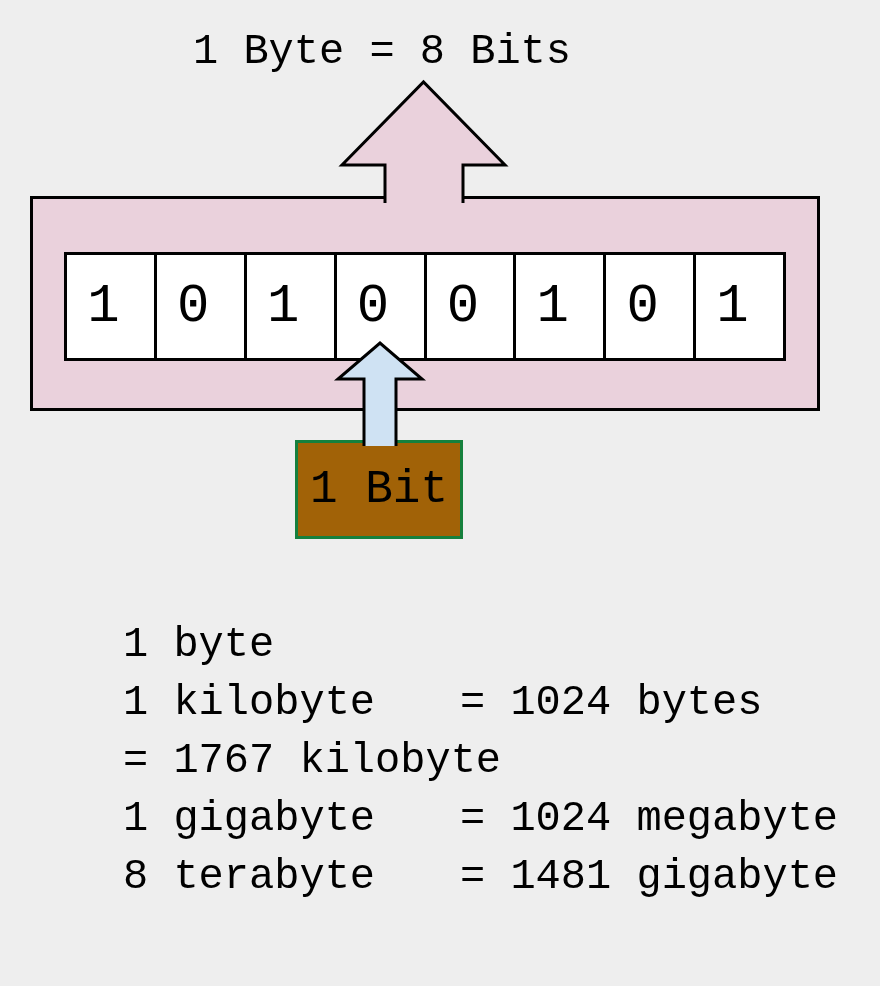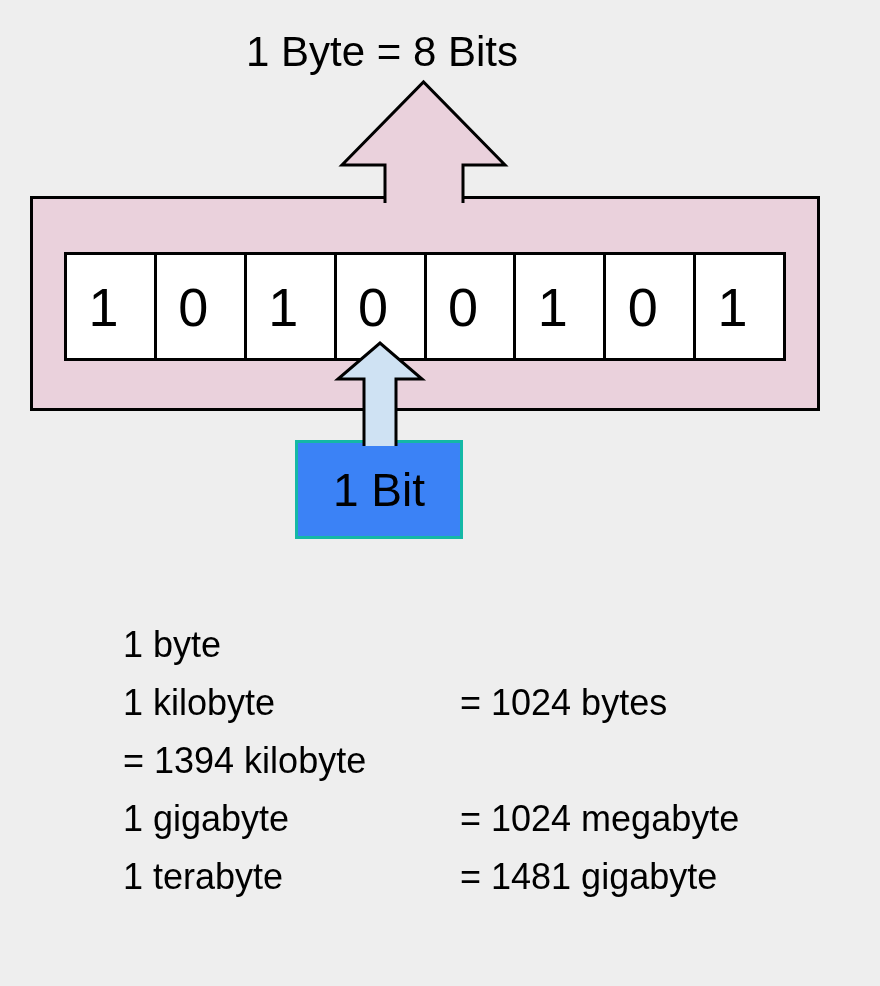--- a/index.html
+++ b/index.html
@@ -9,20 +9,21 @@
     height: 986px;
     background: #eeeeee;
     font-family: "Liberation Sans", sans-serif;
     overflow: hidden;
   }
   #canvas {
     position: relative;
     width: 880px;
     height: 708px;
     background: #eeeeee;
+    font-family: Liberation Mono, monospace;
   }
   
   .title {
     position: absolute;
     left: 382px;
     top: 28px;
     transform: translateX(-50%);
     font-size: 42px;
     line-height: 1.15;
     color: #000;
@@ -75,36 +76,36 @@
     z-index: 5;
     pointer-events: none;
   }
   
   .bit-box {
     position: absolute;
     left: 295px;
     top: 440px;
     width: 168px;
     height: 99px;
-    background: #3b82f6;
-    border: 3px solid #14b8a6;
+    background: #a16207;
+    border: 3px solid #15803d;
     box-sizing: border-box;
     display: flex;
     align-items: center;
     justify-content: center;
     font-size: 46px;
     color: #000;
     z-index: 3;
   }
   
   .conv-table {
     position: absolute;
     left: 123px;
     top: 616px;
-    font-size: 36px;
+    font-size: 42px;
     line-height: 58px;
     color: #000;
   }
   .conv-row { display: flex; }
   .conv-unit {
     width: 337px;
     flex: 0 0 337px;
     white-space: nowrap;
   }
   .conv-value { white-space: nowrap; }
@@ -142,25 +143,25 @@
 
   <div class="conv-table">
     <div class="conv-row">
       <span class="conv-unit">1 byte</span>
     </div>
     <div class="conv-row">
       <span class="conv-unit">1 kilobyte</span>
       <span class="conv-value">= 1024 bytes</span>
     </div>
     <div class="conv-row">
-      <span class="conv-value">= 1394 kilobyte</span>
+      <span class="conv-value">= 1767 kilobyte</span>
     </div>
     <div class="conv-row">
       <span class="conv-unit">1 gigabyte</span>
       <span class="conv-value">= 1024 megabyte</span>
     </div>
     <div class="conv-row">
-      <span class="conv-unit">1 terabyte</span>
+      <span class="conv-unit">8 terabyte</span>
       <span class="conv-value">= 1481 gigabyte</span>
     </div>
   </div>
 
 </div>
 
 </body></html>

